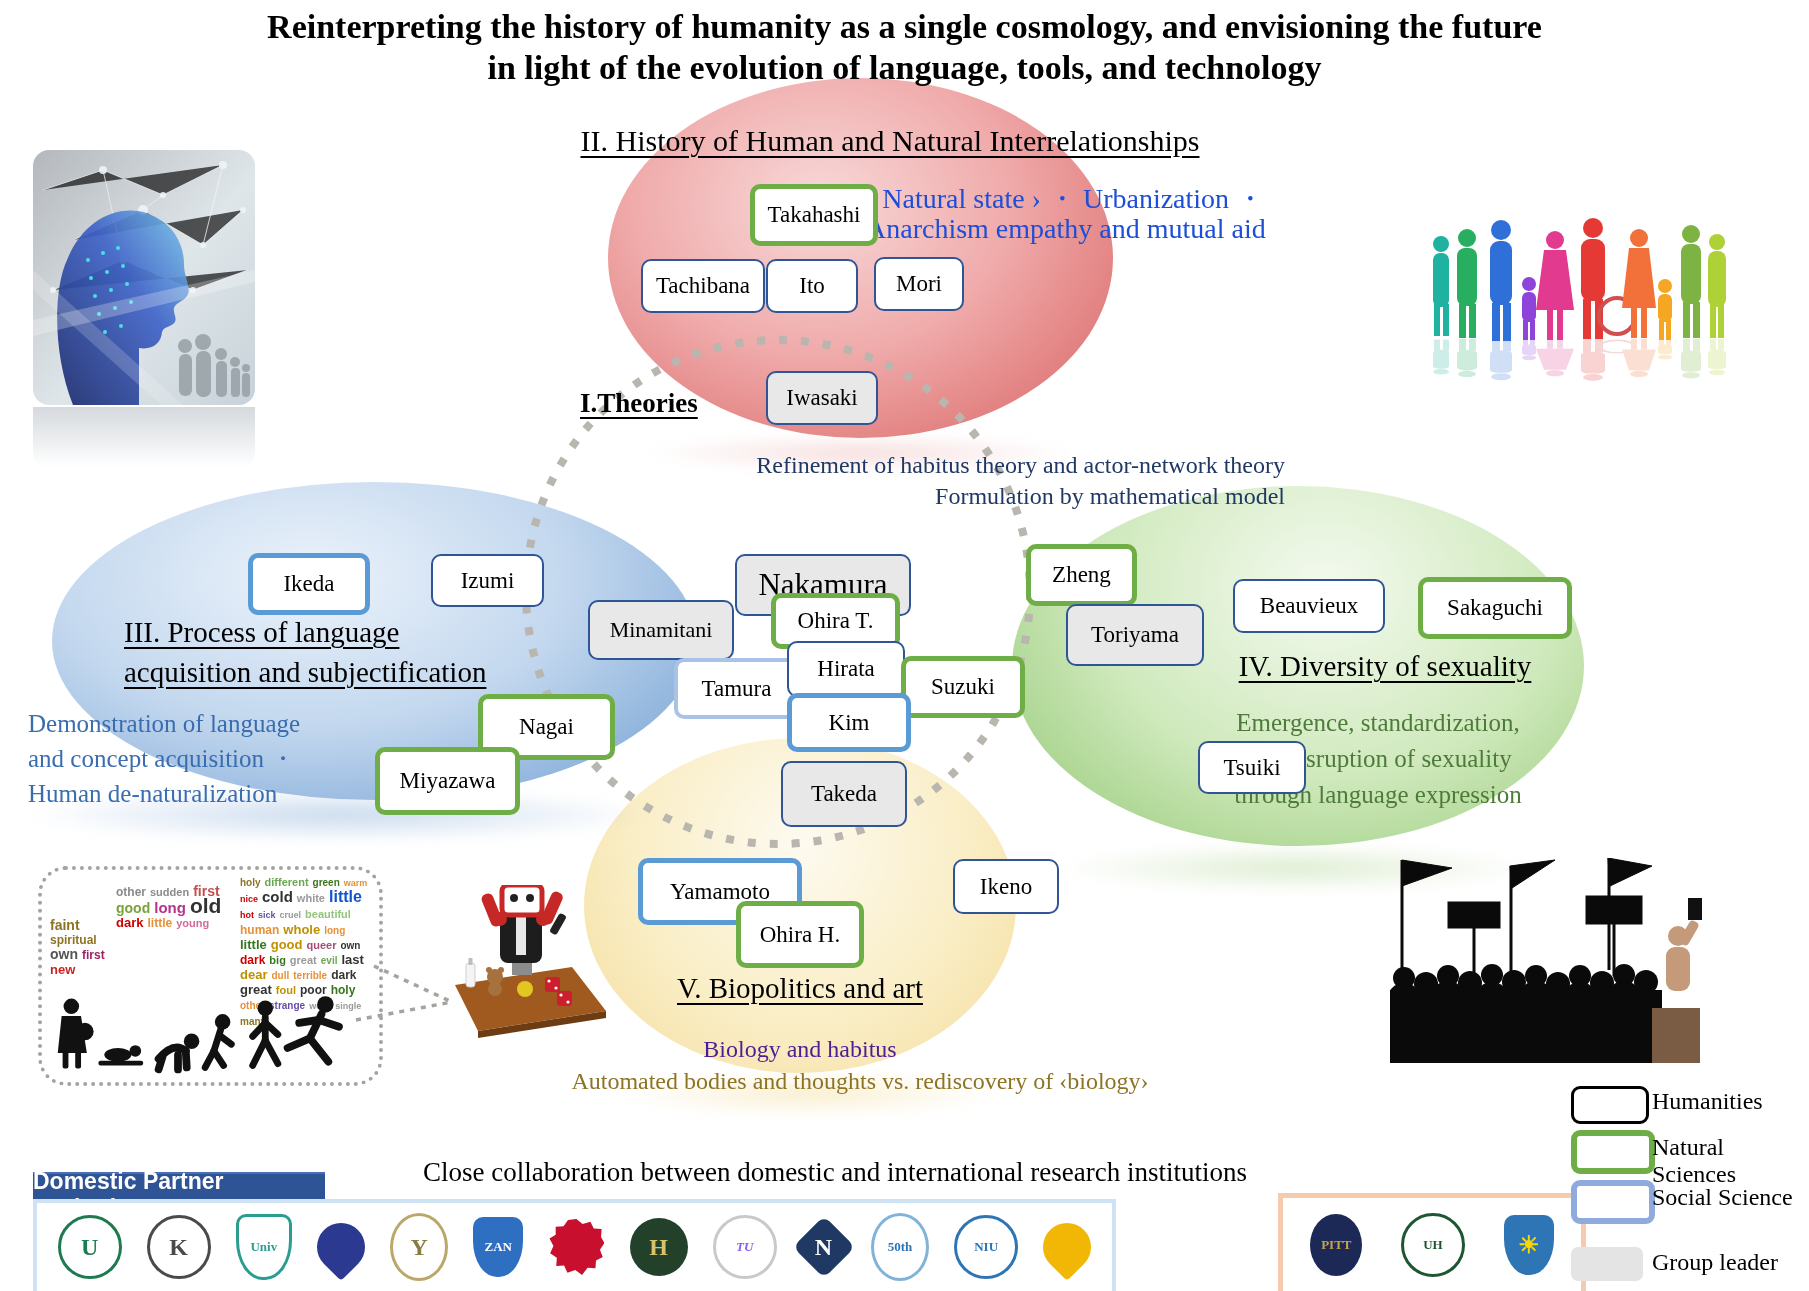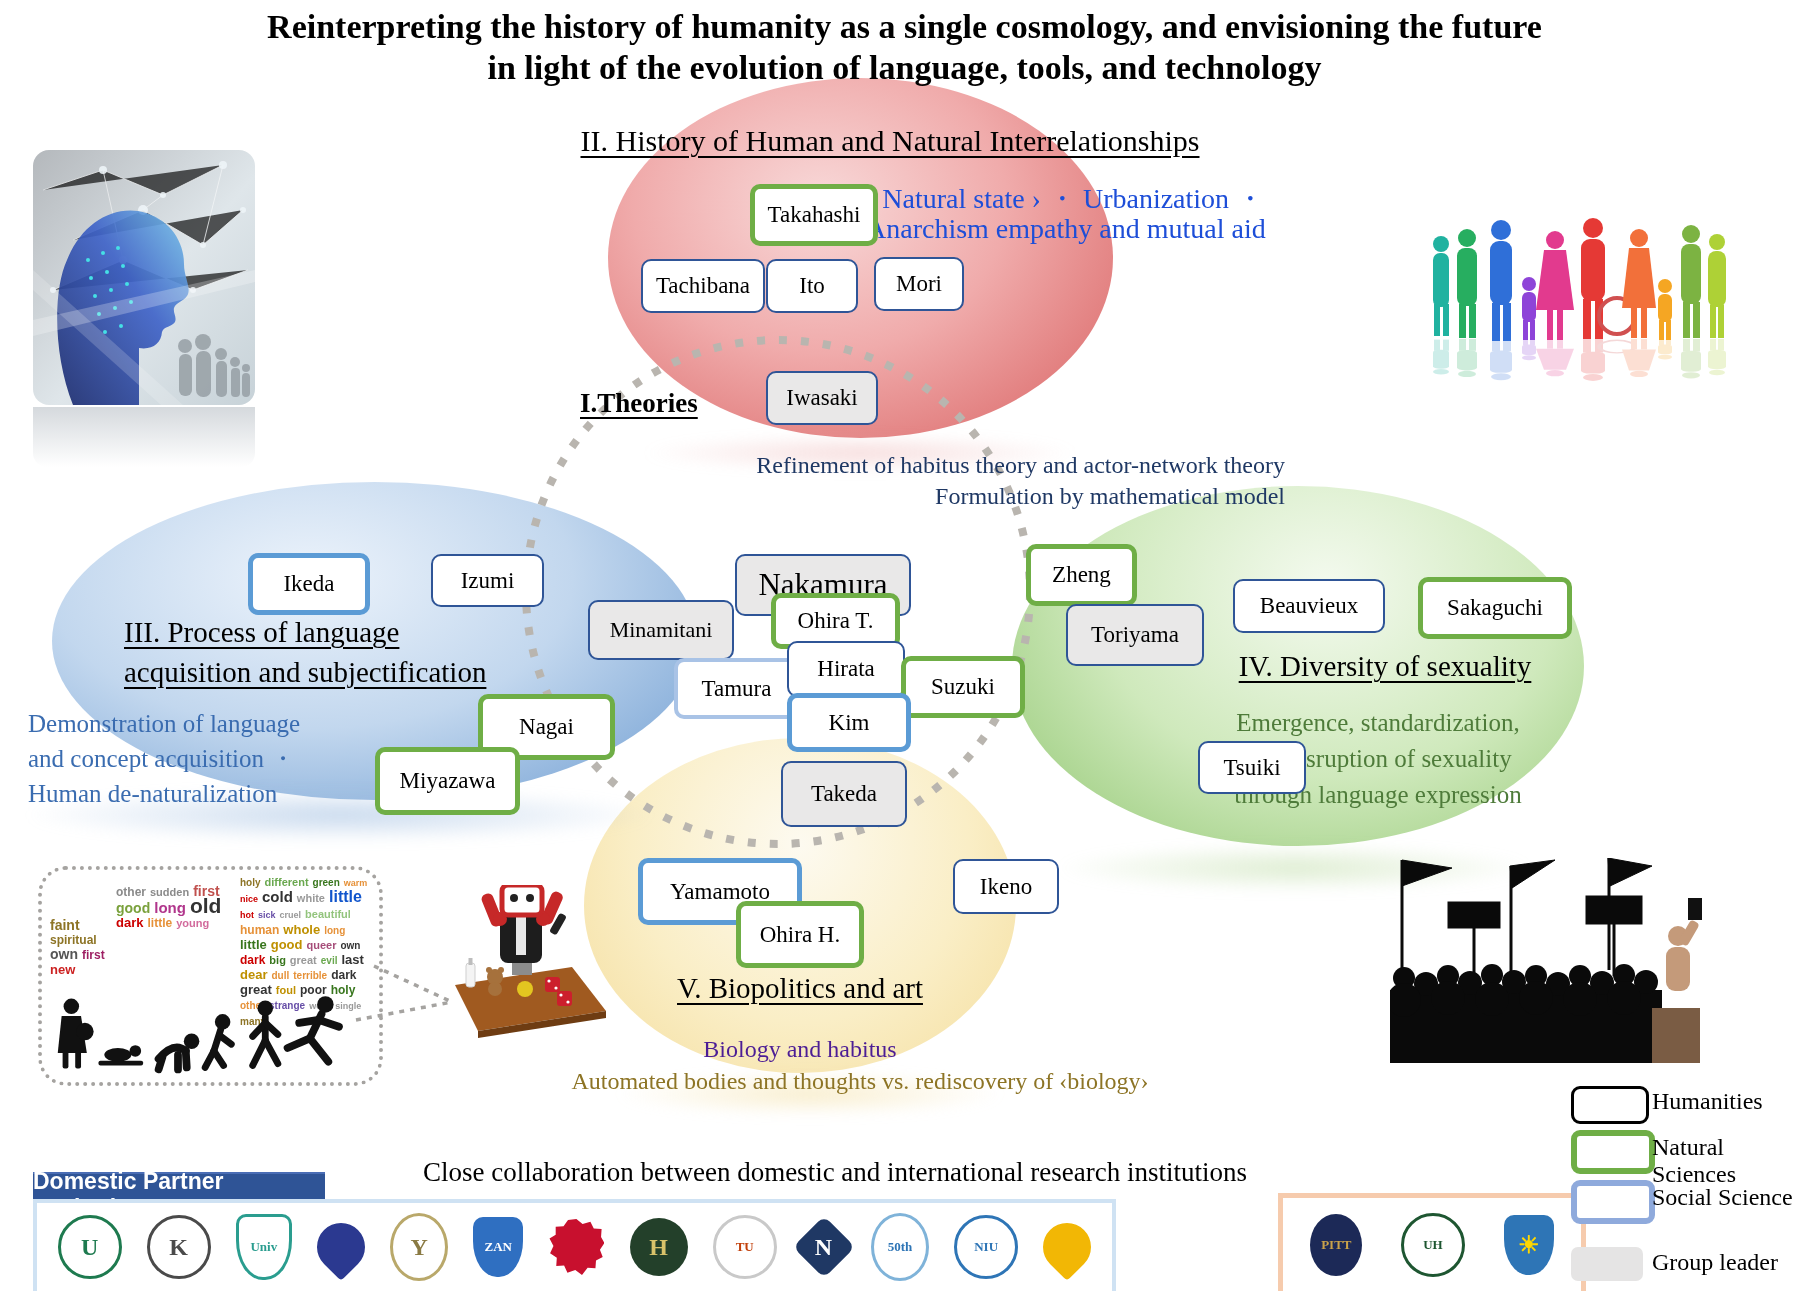--- a/index.html
+++ b/index.html
@@ -439,21 +439,21 @@
       </div>
       <div class="logo lg-shield" style="background: rgb(47, 111, 193); color: rgb(255, 255, 255);">
         <span class="in" style="font-size: 13px;">ZAN</span>
       </div>
       <div class="logo lg-burst" style="background: rgb(200, 16, 46); color: rgb(200, 16, 46);">
         <span class="in"></span>
       </div>
       <div class="logo lg-circle" style="background: rgb(35, 64, 42); color: rgb(216, 194, 106);">
         <span class="in">H</span>
       </div>
-      <div class="logo lg-circle" style="background: rgb(255, 255, 255); border: 3px solid rgb(201, 201, 201); color: #c2410c;">
+      <div class="logo lg-circle" style="background: rgb(255, 255, 255); border: 3px solid rgb(201, 201, 201); color: #8b5cf6; font-style: italic;">
         <span class="in" style="font-size: 13px;">TU</span>
       </div>
       <div class="logo lg-diamond" style="background: rgb(31, 56, 100); color: rgb(255, 255, 255);">
         <span class="in">N</span>
       </div>
       <div class="logo lg-oval" style="background: rgb(255, 255, 255); border: 3px solid rgb(127, 179, 217); color: rgb(46, 117, 182);">
         <span class="in" style="font-size: 13px;">50th</span>
       </div>
       <div class="logo lg-circle" style="background: rgb(255, 255, 255); border: 3px solid rgb(46, 117, 182); color: rgb(46, 117, 182);">
         <span class="in" style="font-size: 13px;">NIU</span>

